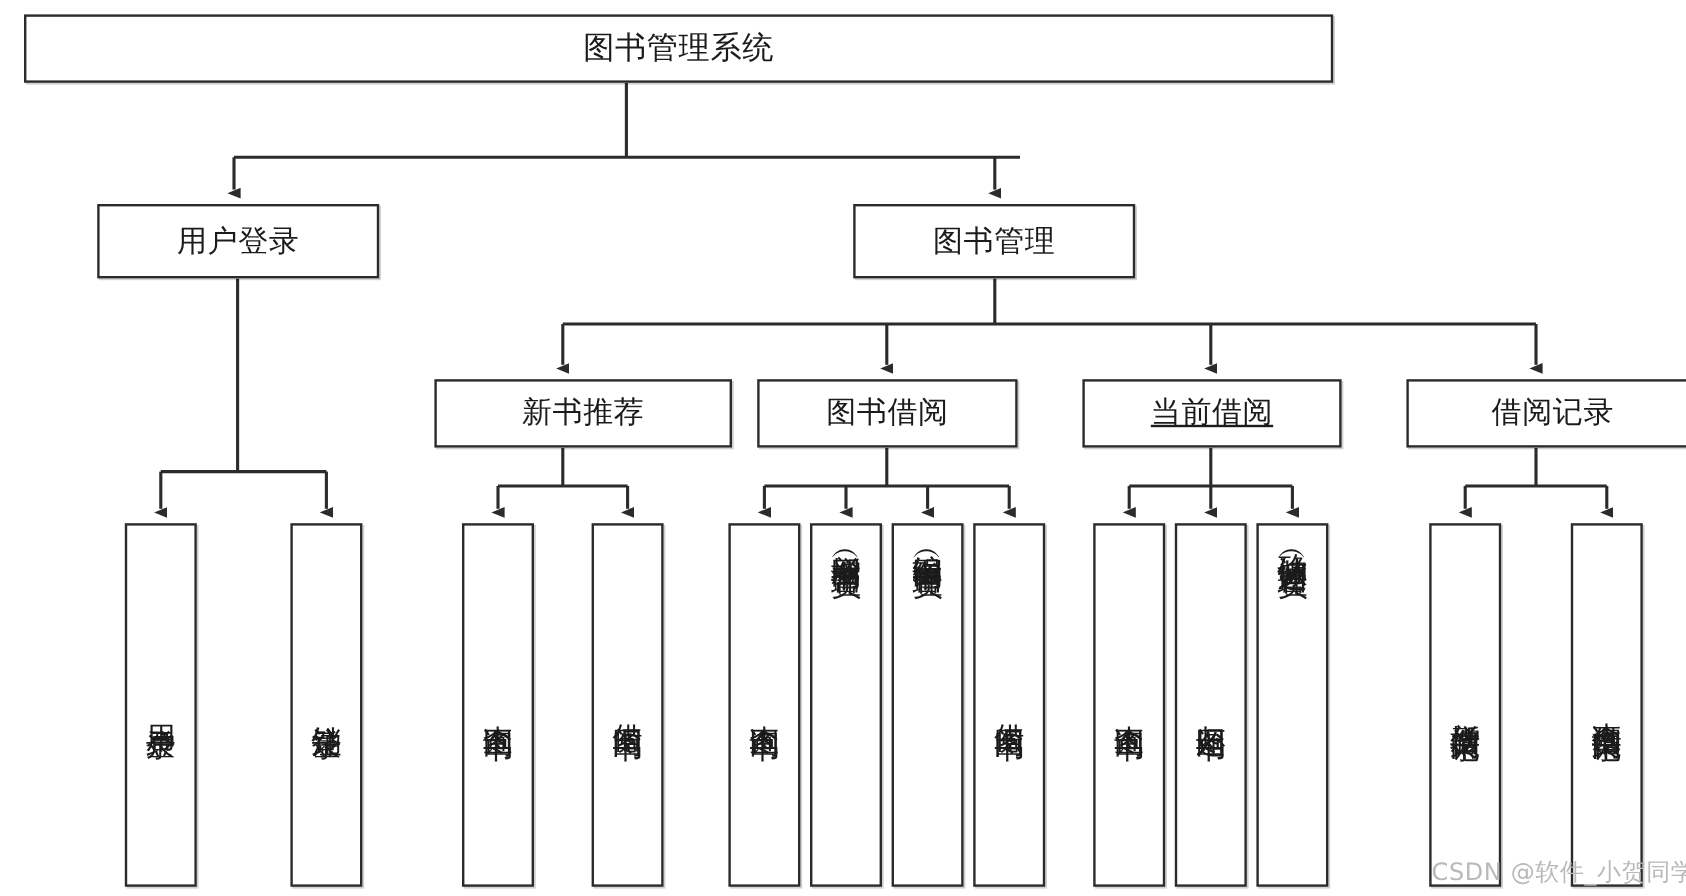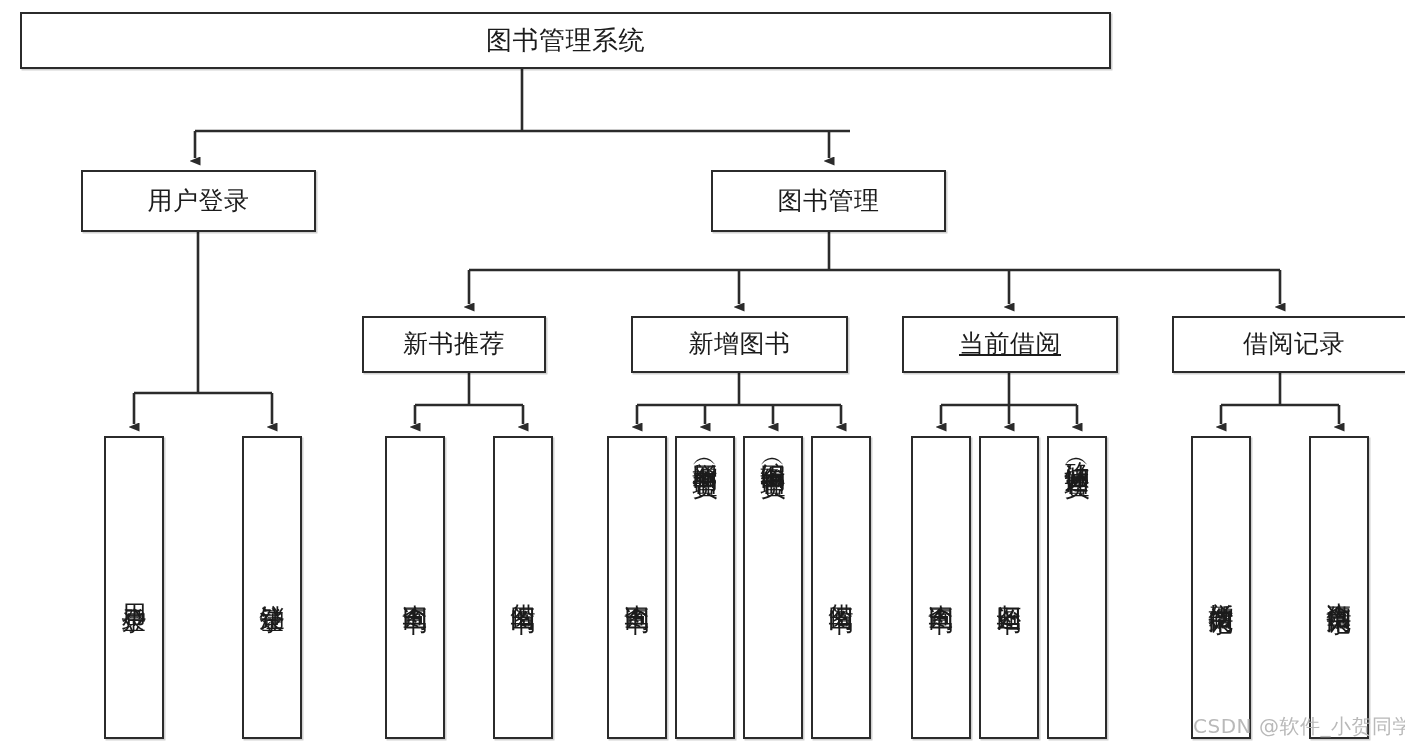--- a/index.html
+++ b/index.html
@@ -138,25 +138,25 @@
     <span class="node-label">图书管理系统</span>
   </div>
 
   <div class="node horiz" style="left:81px; top:170px; width:235px; height:62px;">
     <span class="node-label">用户登录</span>
   </div>
   <div class="node horiz" style="left:711px; top:170px; width:235px; height:62px;">
     <span class="node-label">图书管理</span>
   </div>
 
-  <div class="node horiz" style="left:362px; top:316px; width:184px; height:57px;">
+  <div class="node horiz" style="left:362px; top:316px; width:248px; height:57px;">
     <span class="node-label">新书推荐</span>
   </div>
   <div class="node horiz" style="left:631px; top:316px; width:217px; height:57px;">
-    <span class="node-label">新增图书</span>
+    <span class="node-label">图书借阅</span>
   </div>
   <div class="node horiz" style="left:902px; top:316px; width:216px; height:57px;text-decoration:underline;">
     <span class="node-label">当前借阅</span>
   </div>
   <div class="node horiz" style="left:1172px; top:316px; width:244px; height:57px;">
     <span class="node-label">借阅记录</span>
   </div>
 
   <div class="node vert centered" style="left:104px; top:436px; width:60px; height:303px;">
     <span class="node-label">用户登录</span>

